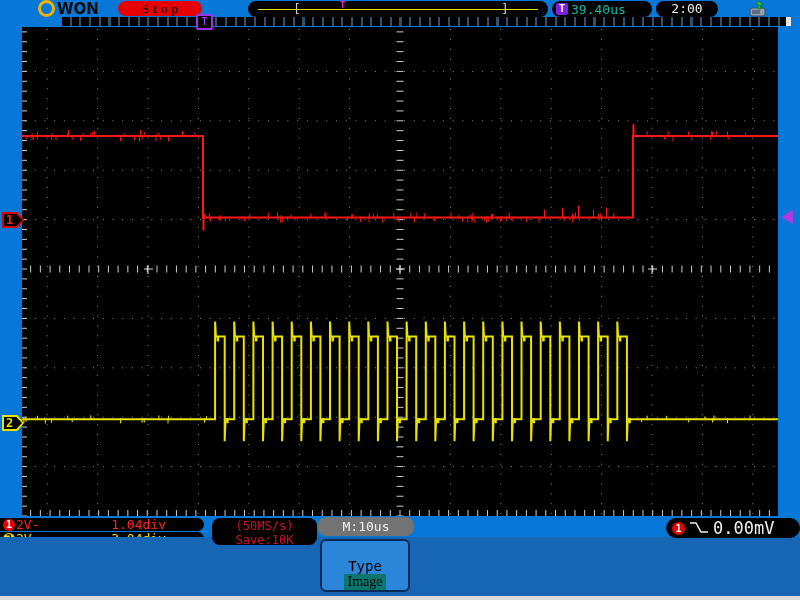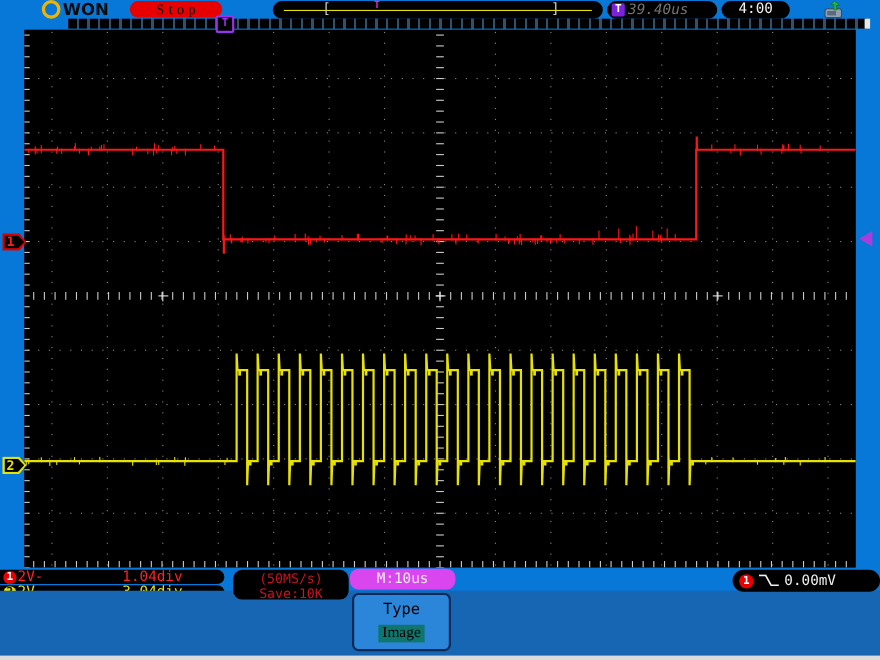--- a/index.html
+++ b/index.html
@@ -16,21 +16,21 @@
   .logo .word{font-family:"DejaVu Sans",sans-serif;font-weight:900;font-size:15px;color:#0a0a0a;letter-spacing:0;}
   .pill{background:#000;border-radius:8px;}
   .stop-pill{left:118px;top:1px;width:84px;height:15px;background:#e60000;border-radius:8px;
     color:#000;font-size:13px;text-align:center;line-height:15px;letter-spacing:4px;padding-left:4px;box-sizing:border-box;font-family:Liberation Serif, serif;}
   .buffer-pill{left:248px;top:1px;width:300px;height:16px;}
   .buffer-line{left:10px;top:8px;width:280px;height:1px;background:#e8e200;}
   .bracket{top:0px;color:#c8c8c8;font-size:13px;line-height:15px;}
   .buf-t{left:92px;top:-1px;color:#ee22cc;font-size:9px;font-weight:bold;}
   .trig-pill{left:552px;top:1px;width:100px;height:16px;display:flex;align-items:center;gap:3px;padding-left:4px;box-sizing:border-box;}
   .t-ico{width:12px;height:12px;background:#7a22dd;border-radius:2px;color:#fff;font-size:10px;font-weight:bold;text-align:center;line-height:12px;}
-  .trig-pill .val{color:#737373;font-size:13px;font-style:italic;}
+  .trig-pill .val{color:#14b8a6;font-size:13px;}
   .time-pill{left:656px;top:1px;width:62px;height:16px;color:#f0f0f0;font-size:13px;text-align:center;line-height:16px;}
   .usb{left:748px;top:1px;width:24px;height:16px;}
   
   .hruler{left:62px;top:17px;width:726px;height:9px;
     background:repeating-linear-gradient(90deg,#000 0 7.6px,#31506e 7.6px 9.7px);}
   .hruler-cap{left:786px;top:17px;width:5px;height:9px;background:#e8e8e8;}
   .trig-pos-marker{left:196px;top:14px;width:13px;height:12px;background:#000;border:2px solid #9933ee;
     border-radius:2px;color:#9933ee;font-size:10px;font-weight:bold;text-align:center;line-height:11px;z-index:5;}
   
   .screen{left:22px;top:27px;width:756px;height:489px;background:#000;z-index:1;}
@@ -42,31 +42,31 @@
   .chtag .num{position:absolute;inset:0;text-align:left;padding-left:4px;font-size:12px;font-weight:bold;line-height:16px;}
   .trig-arrow{left:781px;top:210px;width:0;height:0;z-index:4;
     border-top:7px solid transparent;border-bottom:7px solid transparent;border-right:12px solid #aa3cdc;}
   
   .chpill{left:-8px;width:212px;height:13px;background:#000;border-radius:7px;display:flex;align-items:center;
     padding:0 38px 0 11px;box-sizing:border-box;font-size:13px;}
   .chpill .dot{width:12px;height:12px;border-radius:50%;font-size:10px;font-weight:bold;text-align:center;line-height:12px;margin-right:1px;flex:none;}
   .chpill .pos{margin-left:auto;}
   .midpill{left:212px;top:518px;width:105px;height:27px;background:#000;border-radius:8px;
     color:#cc1122;font-size:12px;text-align:center;display:flex;flex-direction:column;justify-content:space-between;padding:1px 0;box-sizing:border-box;z-index:3;}
-  .mpill{left:318px;top:517px;width:96px;height:19px;background:#d946ef;border-radius:8px;
+  .mpill{left:318px;top:517px;width:96px;height:19px;background:#737373;border-radius:8px;
     color:#f0f0f0;font-size:13px;text-align:center;line-height:19px;z-index:3;}
   .tlevelpill{left:666px;top:518px;width:134px;height:20px;background:#000;border-radius:10px;
     display:flex;align-items:center;gap:4px;padding:0 6px;box-sizing:border-box;z-index:3;}
   .tlevelpill .dot{width:13px;height:13px;border-radius:50%;background:#e60000;color:#fff;font-size:10px;font-weight:bold;text-align:center;line-height:13px;flex:none;}
-  .tlevelpill .val{color:#f0f0f0;font-size:13px;}
+  .tlevelpill .val{color:#f0f0f0;font-size:17px;}
   
   .menustrip{left:0;top:537px;width:800px;height:59px;background:#1766b4;z-index:2;}
   .btn{position:absolute;top:2px;height:53px;background:#2b85d8;border:2px solid #0a2a55;border-radius:6px;
     box-sizing:border-box;color:#000;font-size:14px;text-align:center;}
-  .btn-type{left:320px;width:90px;display:flex;flex-direction:column;align-items:center;justify-content:space-between;padding:5px 0 6px;}
+  .btn-type{left:320px;width:90px;display:flex;flex-direction:column;align-items:center;justify-content:space-between;padding:17px 0 6px;}
   .btn-type .hl{background:#0f766e;padding:0 4px;font-family:Liberation Serif, serif;}
   .btn-save{left:598px;width:110px;line-height:49px;}
   .bottom-strip{left:0;top:596px;width:800px;height:4px;background:#dcdcdc;z-index:3;}
 </style>
 </head>
 <body>
 
 <div class="abs logo">
   <span class="ring"></span>
   <span class="word">WON</span>
@@ -79,21 +79,21 @@
   <span class="abs bracket" style="left:45px;">[</span>
   <span class="abs bracket" style="left:253px;">]</span>
   <span class="abs buf-t">T</span>
 </div>
 
 <div class="abs pill trig-pill">
   <span class="t-ico">T</span>
   <span class="val">39.40us</span>
 </div>
 
-<div class="abs pill time-pill">4:00</div>
+<div class="abs pill time-pill">2:00</div>
 
 <div class="abs usb">
   <svg width="24" height="16" viewBox="0 0 24 16">
     <rect x="2" y="7" width="15" height="8" rx="2" fill="#8fa0b2" stroke="#3a4a5a"></rect>
     <rect x="4" y="9" width="8" height="4" fill="#5a6a7a"></rect>
     <path d="M10 8 L10 3 L7 3 L11 0 L15 4 L12 4 L13 8 Z" fill="#28b838" stroke="#0a6a14" stroke-width="0.5"></path>
   </svg>
 </div>
 
 <div class="abs hruler"></div>

